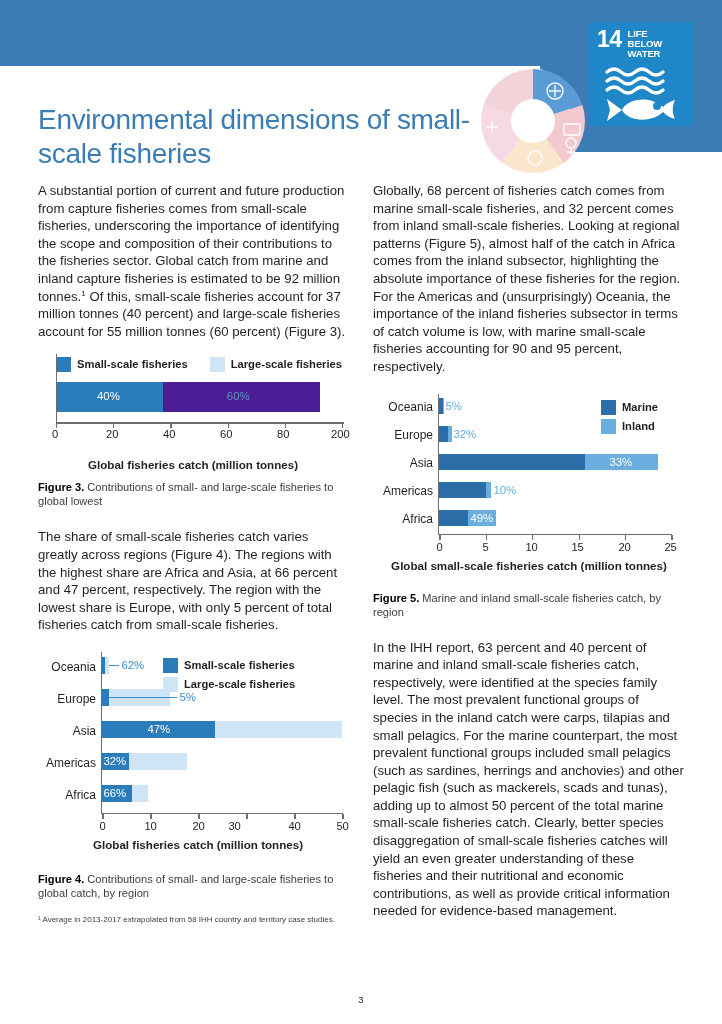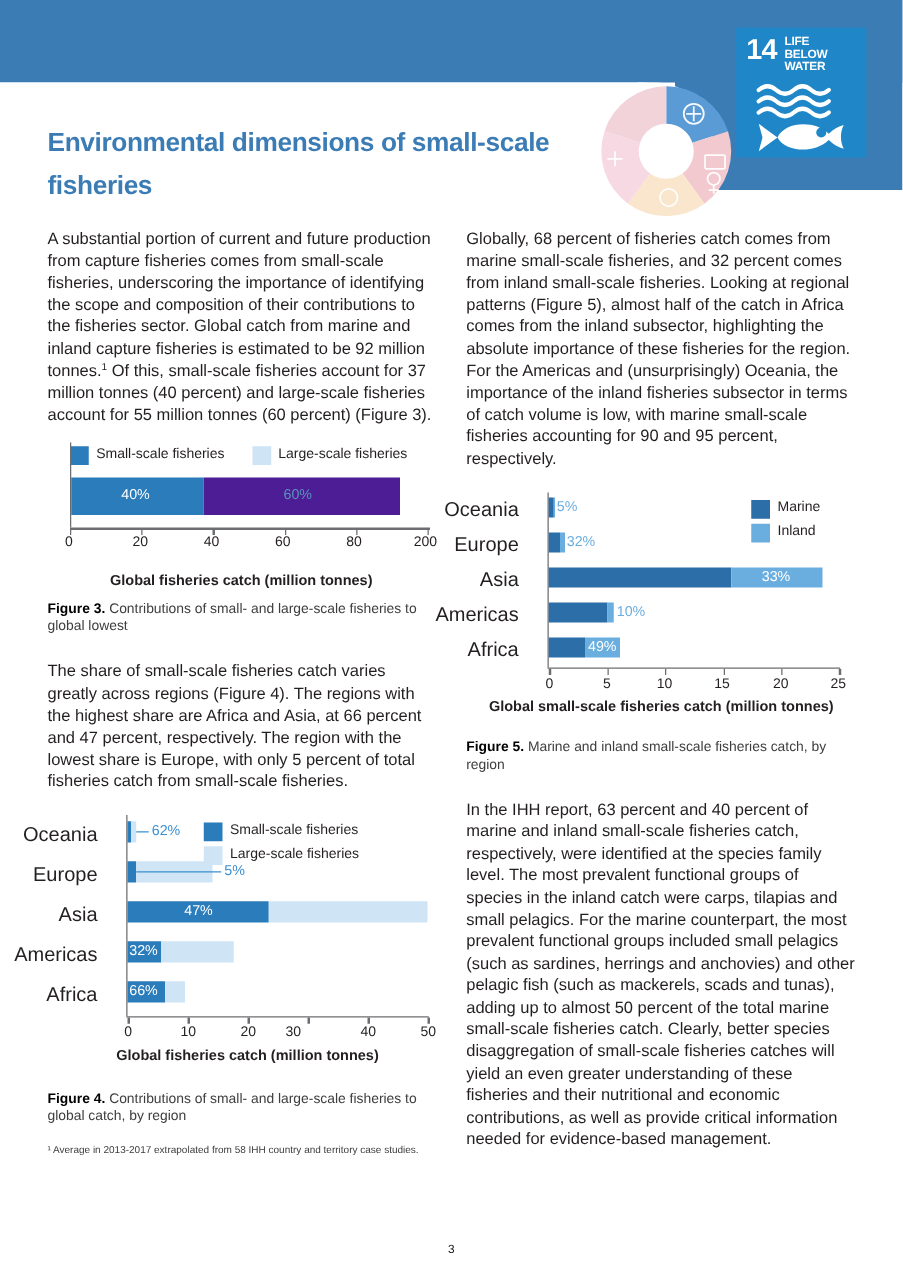--- a/index.html
+++ b/index.html
@@ -49,21 +49,21 @@
 
   
   .donut-wrap {
     position:absolute; left:474px; top:62px; width:118px; height:118px;
     pointer-events:none;
   }
 
   
   .page-title {
     position:absolute; left:38px; top:84px; width:450px;
-    color:#3b7cb5; font-size:21px; line-height:34px; font-weight:bold;
+    color:#3b7cb5; font-size:28px; line-height:34px; font-weight:normal;
     letter-spacing:-0.3px;
   }
 
   
   .col-left  { position:absolute; left:38px;  top:182px; width:310px; }
   .col-right { position:absolute; left:373px; top:182px; width:312px; }
 
   p.body {
     margin:0 0 14px 0;
     font-size:13.2px; line-height:17.6px; color:#231f20;
@@ -73,29 +73,29 @@
   }
   .caption b { color:#000; }
   .footnote {
     font-size:8px; line-height:11px; color:#3d3d3d; margin-top:14px;
   }
   sup { font-size:8px; vertical-align:super; line-height:0; }
 
   
   .chart { position:relative; }
   .legend-row { display:flex; align-items:center; gap:8px; }
-  .legend-item { display:flex; gap:6px; }
+  .legend-item { display:flex; align-items:center; gap:6px;font-weight:bold; }
   .legend-swatch { width:15px; height:15px; display:inline-block; }
   .legend-label { font-size:11.2px; color:#231f20; }
 
   .axis-line { background:#6d6e71; }
 
   .cat-label {
-    font-size:16px; color:#231f20; text-align:right;
-    position:absolute; right:18px;
+    font-size:12px; color:#231f20; text-align:right;
+    position:absolute; right:0;
   }
   .tick-label { font-size:11.2px; color:#231f20; position:absolute; }
   .axis-title {
     font-size:11.6px; font-weight:bold; color:#231f20; text-align:center;
   }
   .bar-val {
     position:absolute; font-size:11.4px; line-height:1;
   }
   .page-num {
     position:absolute; left:0; top:994px; width:722px; text-align:center;

